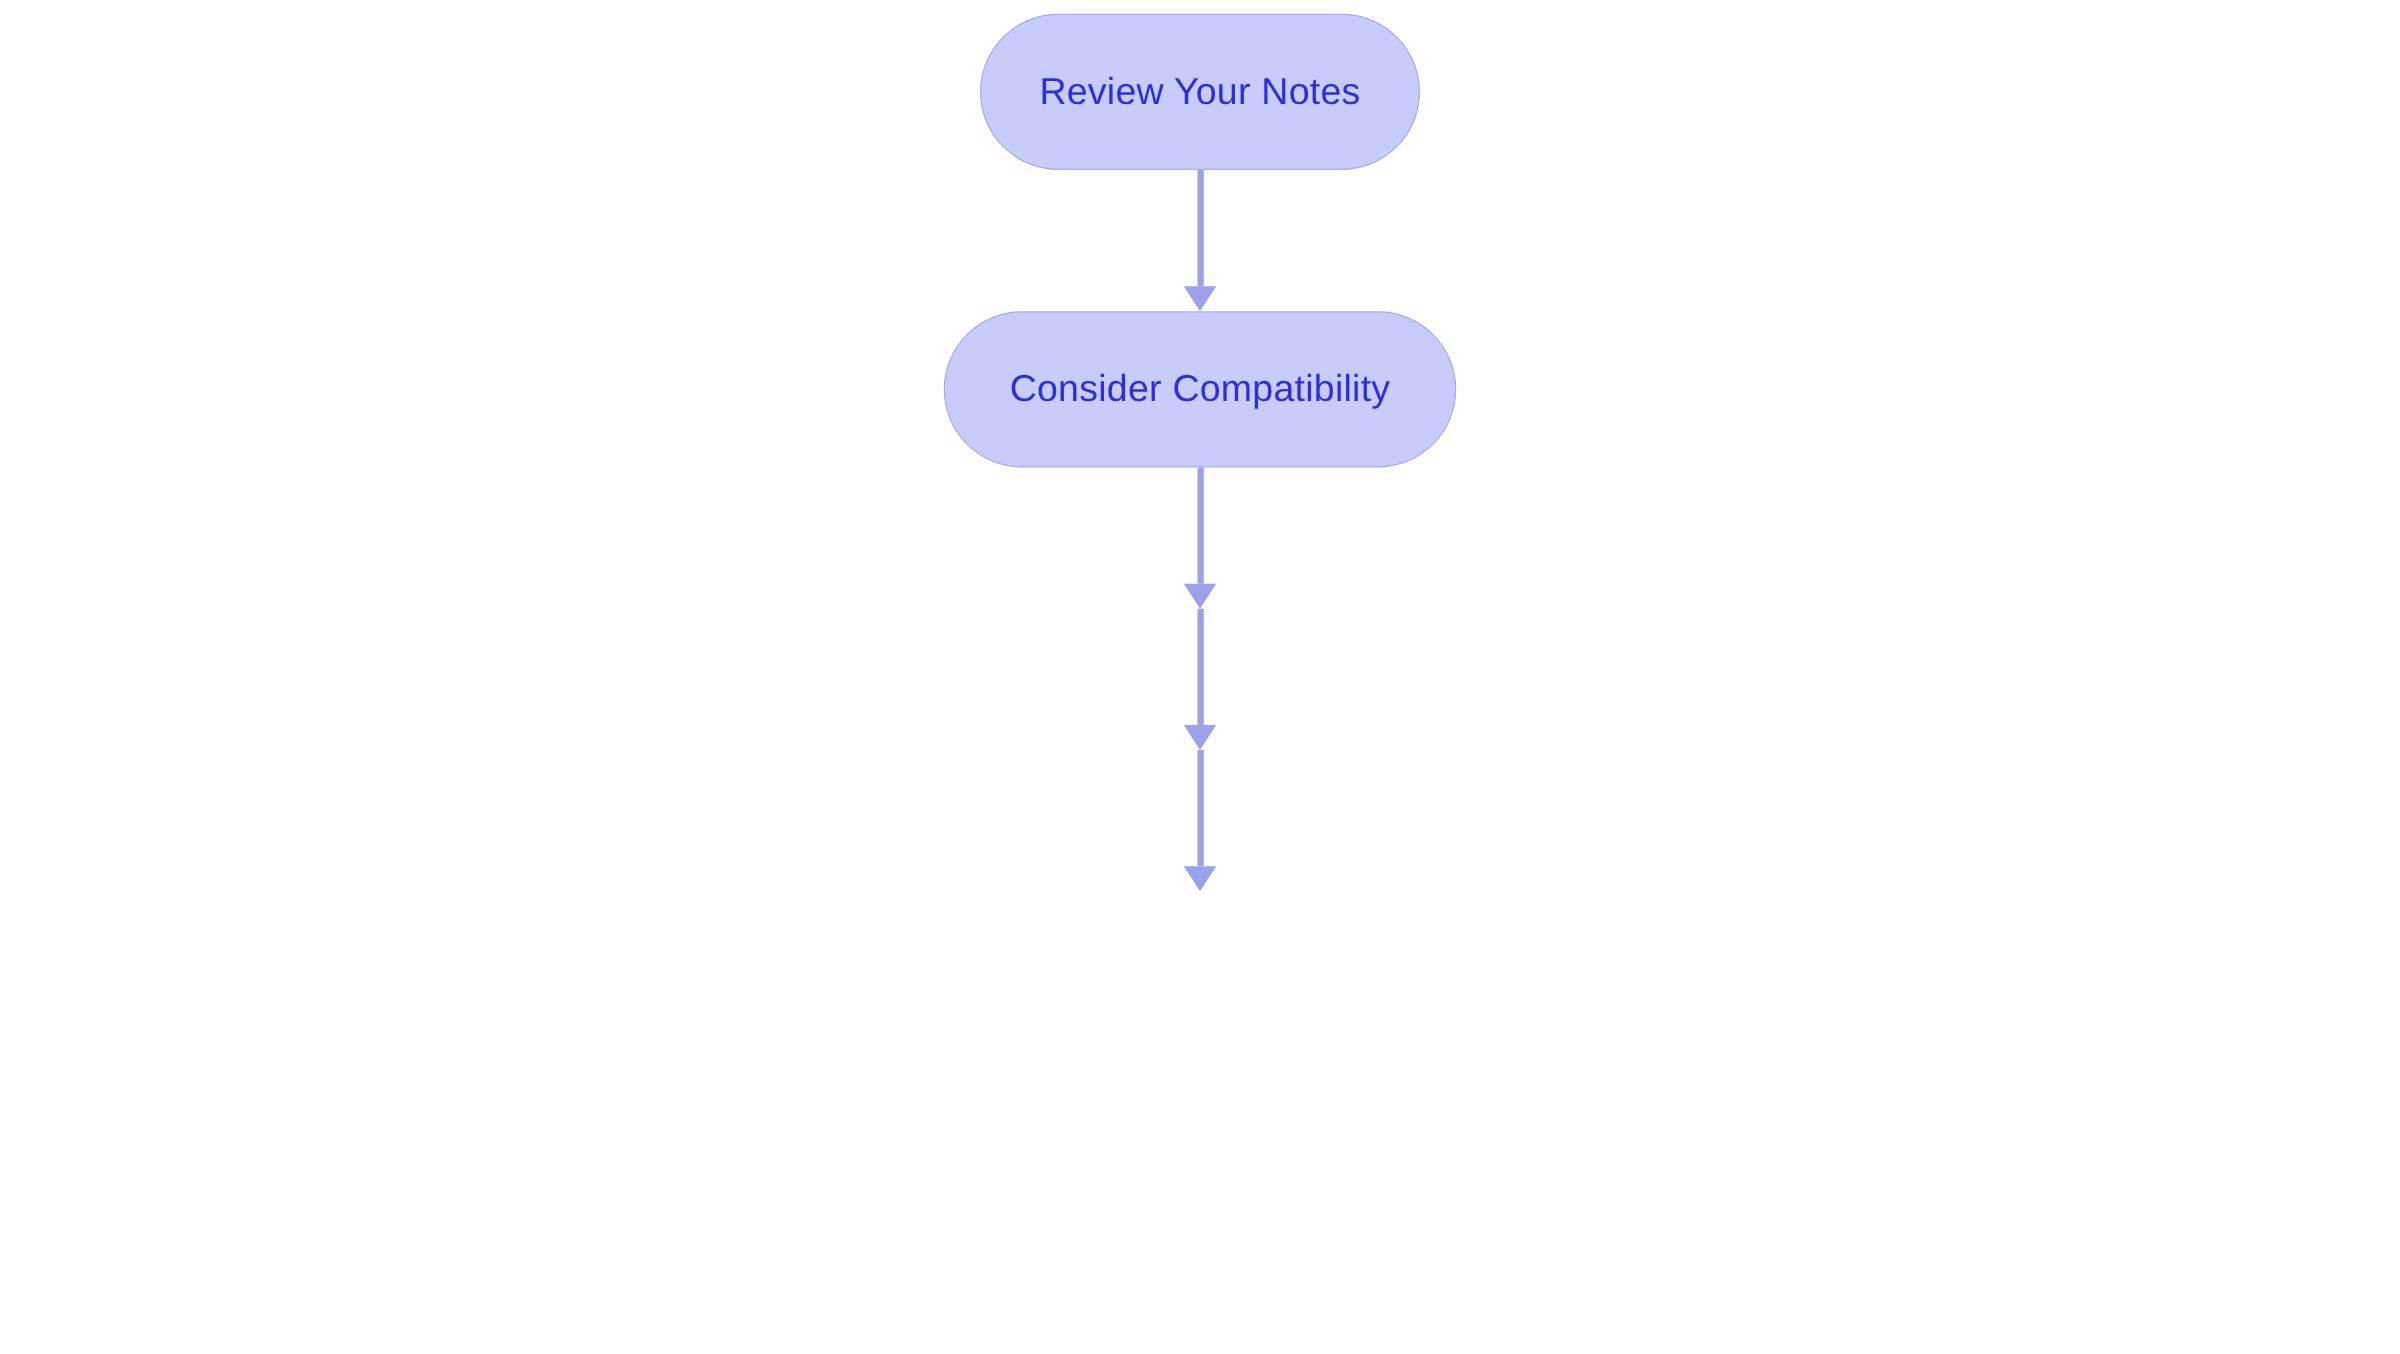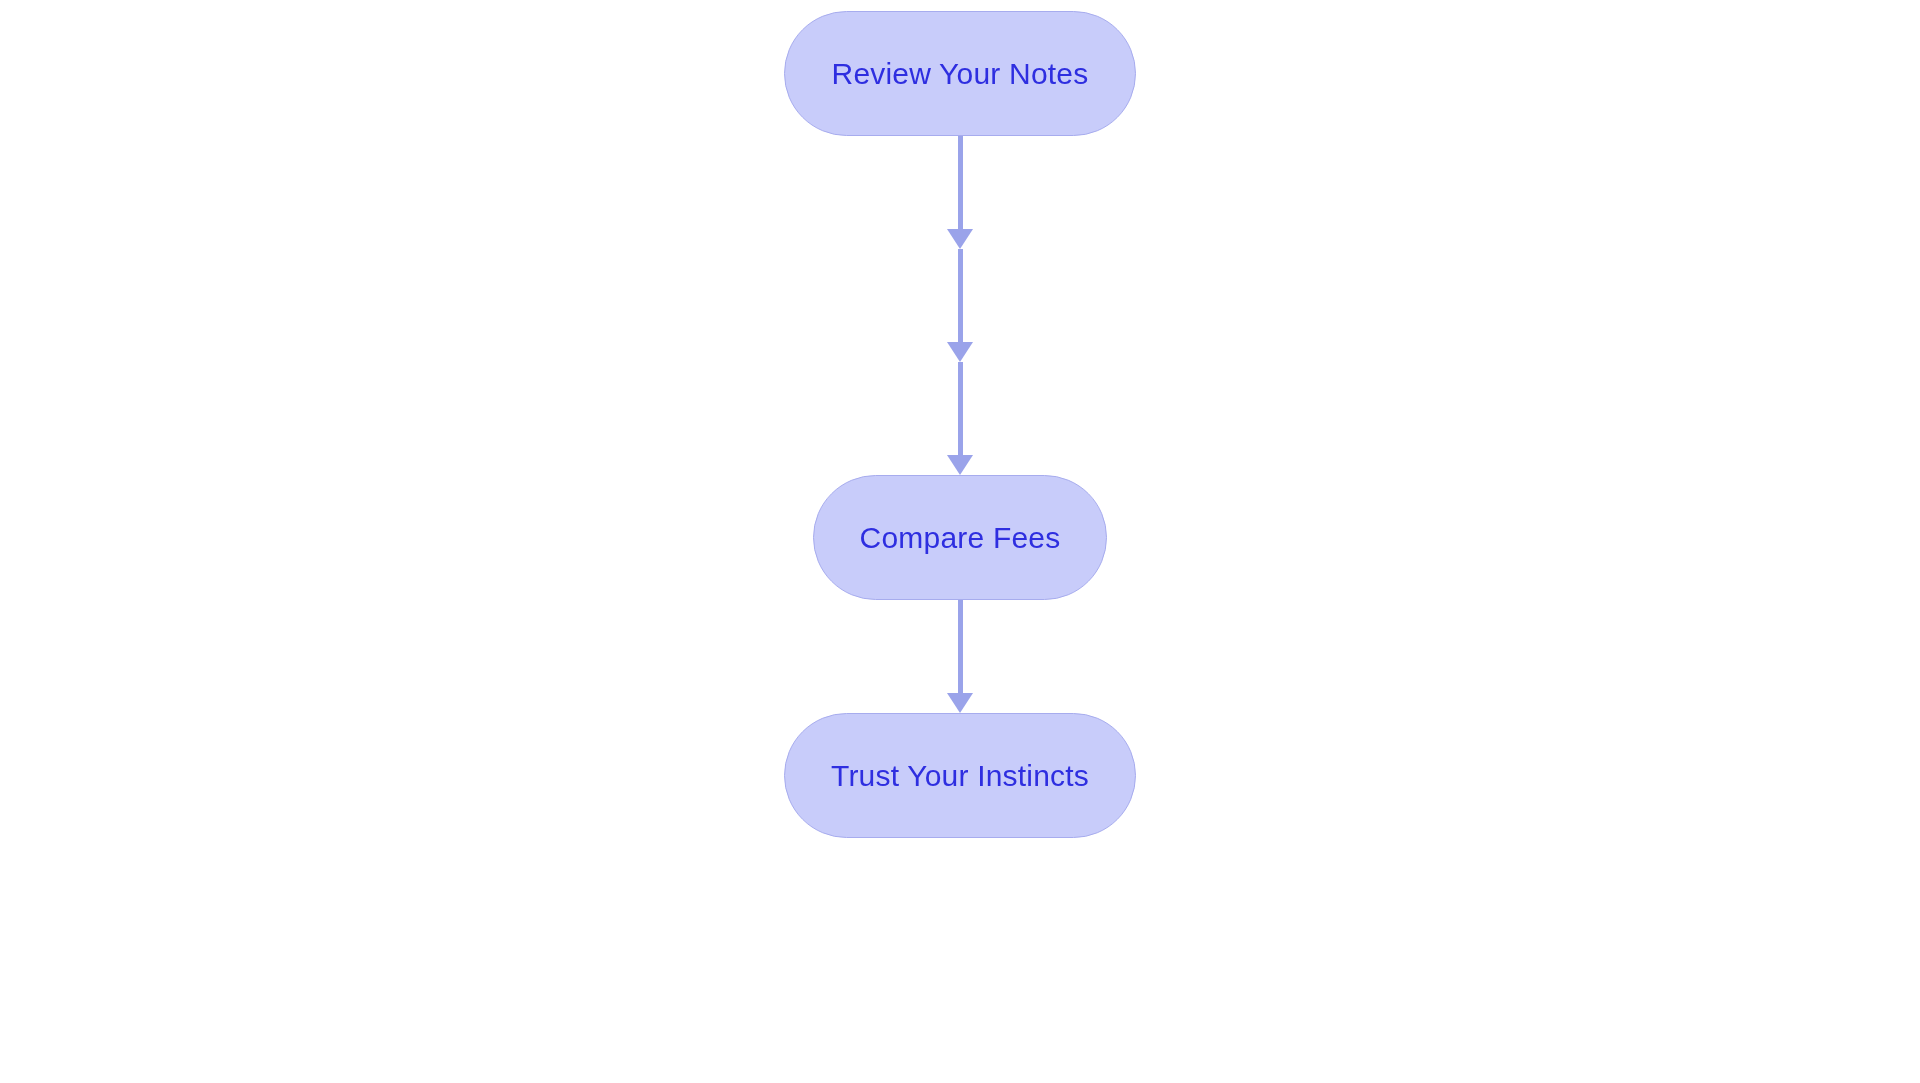--- a/index.html
+++ b/index.html
@@ -99,39 +99,36 @@
 
     <div class="node n0">
       <span class="node-label">Review Your Notes</span>
     </div>
 
     <div class="connector gap-0">
       <div class="shaft"></div>
       <div class="head"></div>
     </div>
 
+    <div class="node n1">
+      <span class="node-label">Consider Compatibility</span>
+    </div>
 
     <div class="connector gap-1">
       <div class="shaft"></div>
       <div class="head"></div>
     </div>
 
 
     <div class="connector gap-2">
       <div class="shaft"></div>
       <div class="head"></div>
     </div>
 
-    <div class="node n3">
-      <span class="node-label">Compare Fees</span>
-    </div>
 
     <div class="connector gap-3">
       <div class="shaft"></div>
       <div class="head"></div>
     </div>
 
-    <div class="node n4">
-      <span class="node-label">Trust Your Instincts</span>
-    </div>
 
   </div>
 </div>
 
 </body></html>

